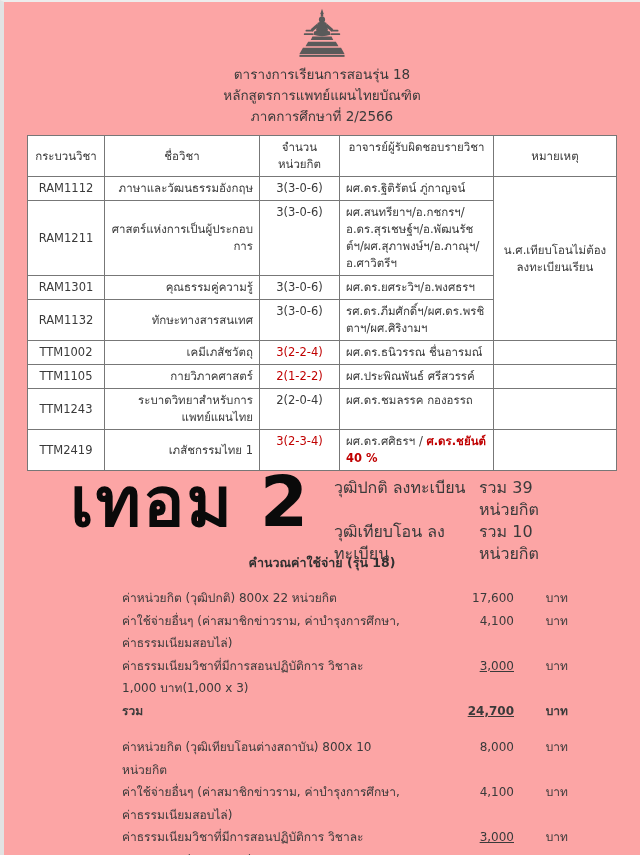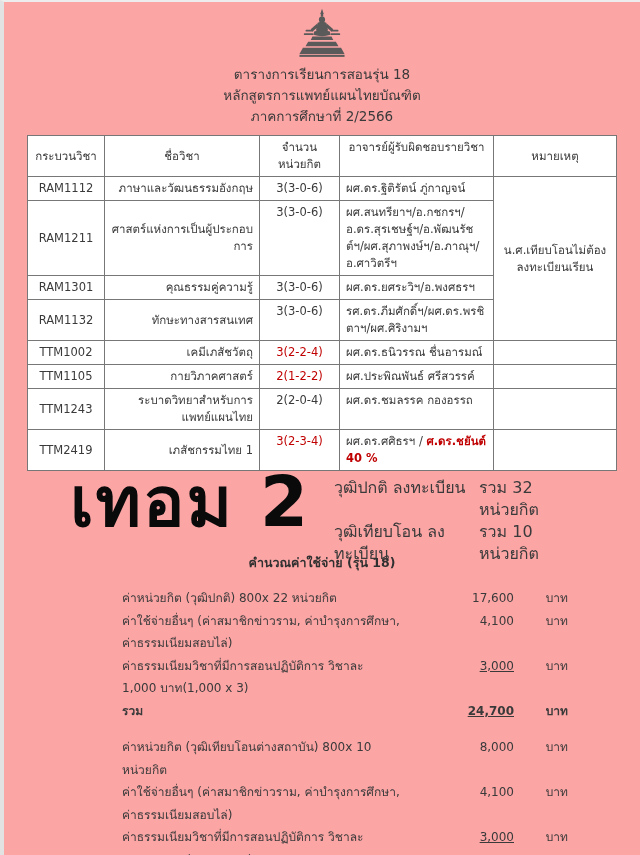--- a/index.html
+++ b/index.html
@@ -176,21 +176,21 @@
         <td class="c-note"></td>
       </tr>
     </tbody>
   </table>
 
   <div class="term-row">
     <div class="term-big">เทอม 2</div>
     <div class="term-summary">
       <div class="srow">
         <span class="slabel">วุฒิปกติ ลงทะเบียน</span>
-        <span class="svalue">รวม 32 หน่วยกิต</span>
+        <span class="svalue">รวม 39 หน่วยกิต</span>
       </div>
       <div class="srow">
         <span class="slabel">วุฒิเทียบโอน ลงทะเบียน</span>
         <span class="svalue">รวม 10 หน่วยกิต</span>
       </div>
     </div>
   </div>
 
   <div class="calc-heading">คำนวณค่าใช้จ่าย (รุ่น 18)</div>
 

